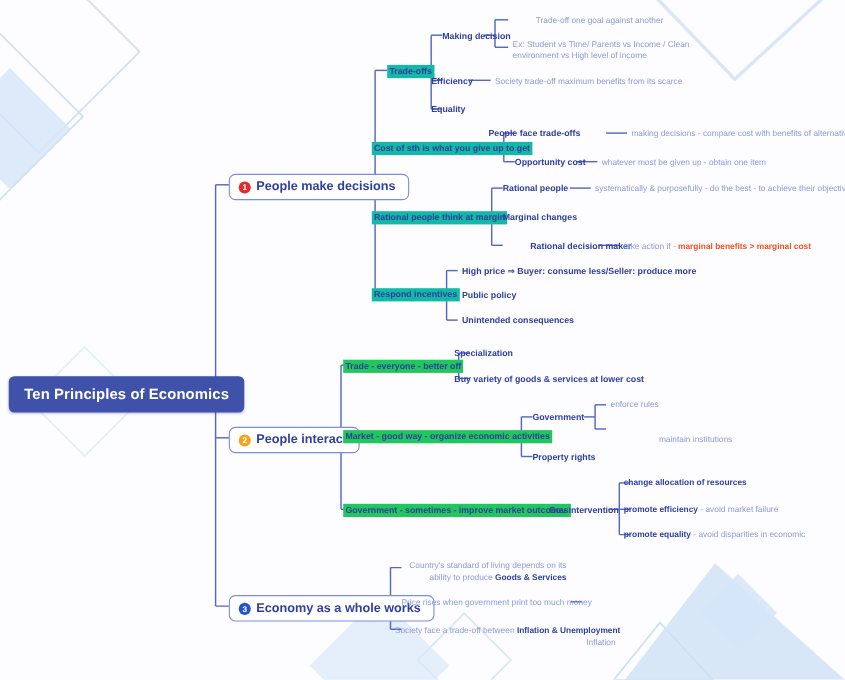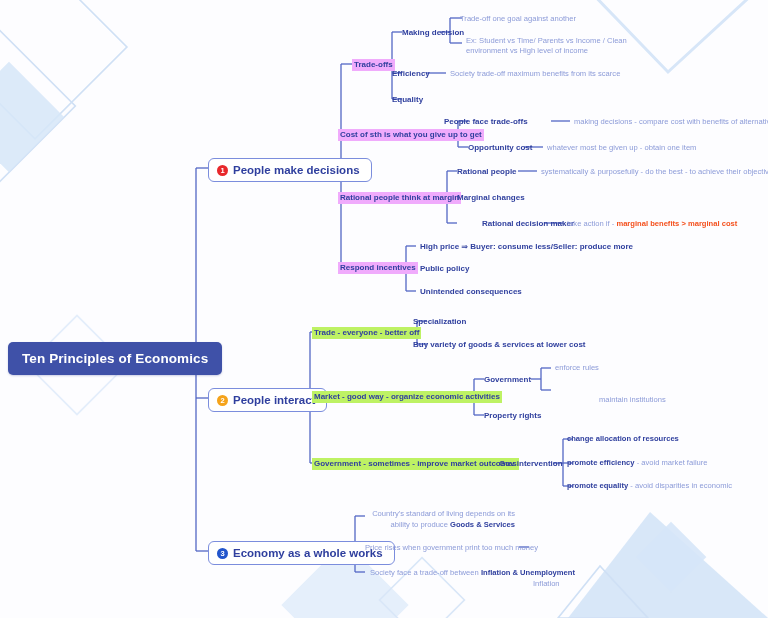--- a/index.html
+++ b/index.html
@@ -35,22 +35,22 @@
   }
   .b1{background:#e8282b;}
   .b2{background:#f5a31a;}
   .b3{background:#2255cc;}
 
   
   .l2{
     font-size:8px;font-weight:bold;white-space:nowrap;
     padding:1px 2px;line-height:10px;
   }
-  .hl-yellow{background:#f0abfc;color:#2f3f9e;}
-  .hl-green{background:#bef264;color:#2f3f9e;}
+  .hl-yellow{background:#14b8a6;color:#2f3f9e;}
+  .hl-green{background:#22c55e;color:#2f3f9e;}
 
   
   .l3{
     font-size:8px;font-weight:bold;color:#2f3f9e;white-space:nowrap;line-height:11px;
   }
   
   .l4{
     font-size:7.6px;font-weight:normal;color:#8c9bd8;white-space:nowrap;line-height:10px;
   }
   .l4.dark{color:#2f3f9e;font-weight:bold;}
@@ -175,21 +175,21 @@
 </div>
 
 <div class="node l1" style="left:208px;top:158px;">
   <span class="badge b1">1</span>
   <span>People make decisions</span>
 </div>
 
 <div class="node l2 hl-yellow" style="left:352px;top:59px;">Trade-offs</div>
 
 <div class="node l3" style="left:402px;top:27px;">Making decision</div>
-<div class="node l4" style="left:460px;top:14px;text-align:center;">Trade-off one goal against another</div>
+<div class="node l4" style="left:487px;top:14px;text-align:center;">Trade-off one goal against another</div>
 <div class="node l4 wrap" style="left:466px;top:36px;width:175px;">Ex: Student vs Time/ Parents vs Income / Clean environment vs High level of income</div>
 
 <div class="node l3" style="left:392px;top:68px;">Efficiency</div>
 <div class="node l4" style="left:450px;top:69px;">Society trade-off maximum benefits from its scarce</div>
 
 <div class="node l3" style="left:392px;top:94px;">Equality</div>
 
 <div class="node l2 hl-yellow" style="left:338px;top:129px;">Cost of sth is what you give up to get</div>
 <div class="node l3" style="left:444px;top:116px;">People face trade-offs</div>
 <div class="node l4" style="left:574px;top:117px;">making decisions - compare cost with benefits of alternatives</div>
@@ -241,15 +241,15 @@
 </div>
 
 <div class="node l4" style="left:365px;top:508px;width:150px;line-height:11px;text-align:right;">
   <span>Country's standard of living depends on its</span><br>
   <span>ability to produce </span><span class="strong">Goods &amp; Services</span>
 </div>
 
 <div class="node l4" style="left:365px;top:543px;">Price rises when government print too much money</div>
 <div class="node l4" style="left:533px;top:543px;margin-top:36px;">Inflation</div>
 
-<div class="node l4" style="left:370px;top:568px;">
+<div class="node l4" style="left:359px;top:568px;">
   <span>Society face a trade-off between </span><span class="strong">Inflation &amp; Unemployment</span>
 </div>
 
 </body></html>

